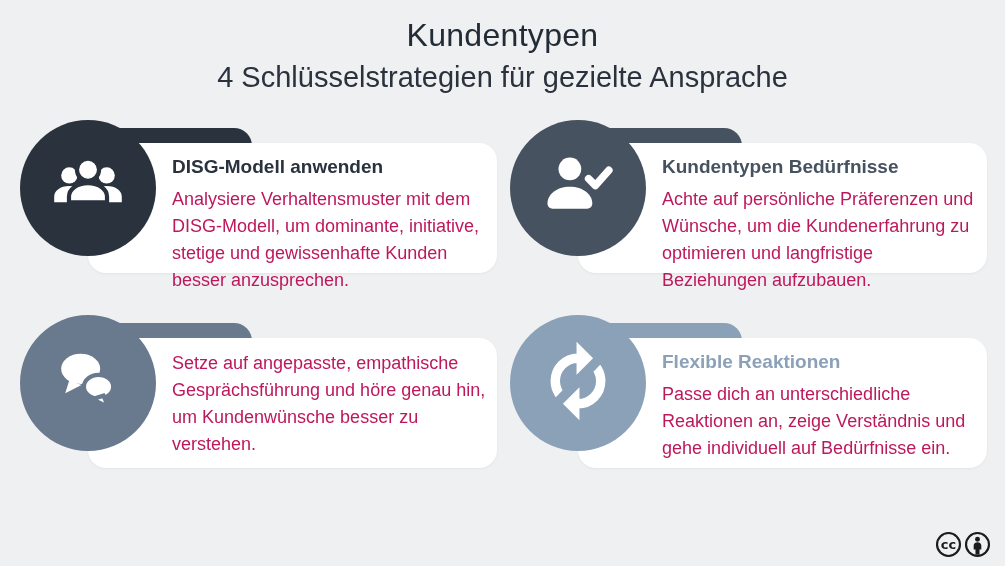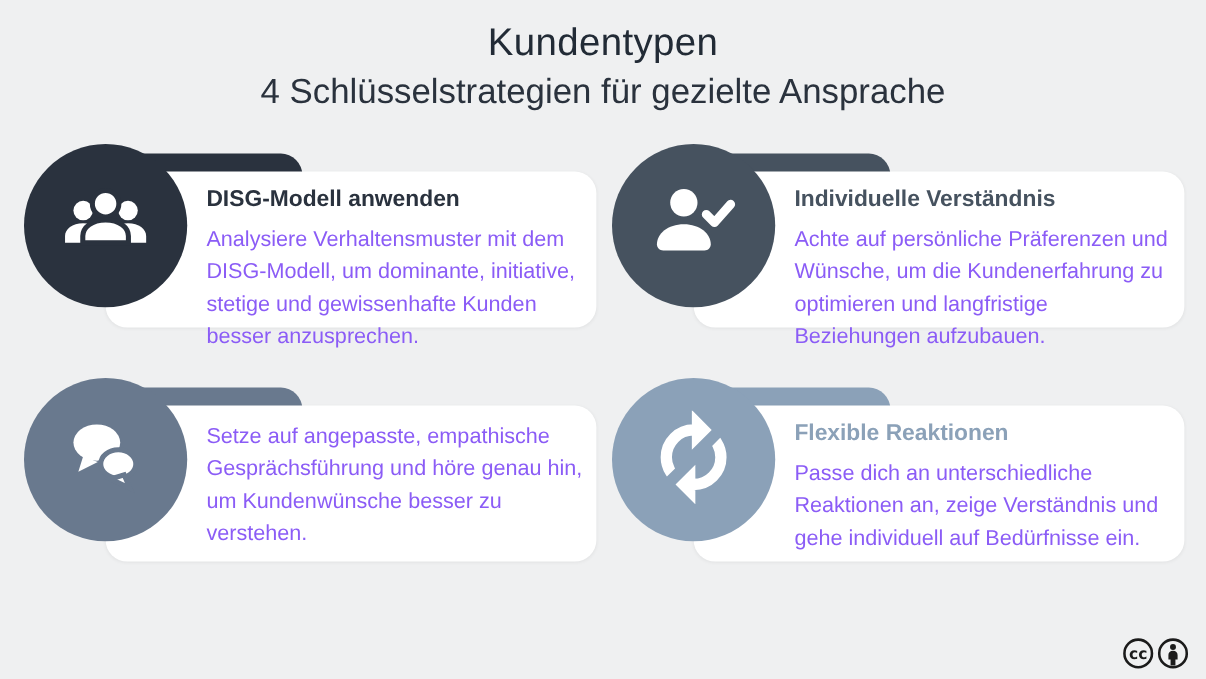--- a/index.html
+++ b/index.html
@@ -58,21 +58,21 @@
     margin: 0 0 7px;
     font-size: 19px;
     line-height: 24px;
     font-weight: 700;
     color: var(--accent);
   }
   .card p {
     margin: 0;
     font-size: 18px;
     line-height: 27px;
-    color: #8b5cf6;
+    color: #be185d;
   }
   .cc-badges {
     position: absolute; right: 14px; bottom: 8px;
     display: flex; gap: 2px;
     color: #1b1b1b;
     margin-left: 48px;
   }
   .cc-badges svg { display: block; }
 </style>
 </head>
@@ -103,21 +103,21 @@
             <path d="M24 22.3c-7 0-11.7 3.8-11.7 8.3V34h23.4v-3.4c0-4.5-4.7-8.3-11.7-8.3z"></path>
           </g>
         </svg>
       </span>
     </div>
   </section>
 
   <section class="cell" style="left: 510px; top: 120px; --accent: #46525f;">
     <div class="tab"></div>
     <div class="card">
-      <h3>Individuelle Verständnis</h3>
+      <h3>Kundentypen Bedürfnisse</h3>
       <p>Achte auf persönliche Präferenzen und Wünsche, um die Kundenerfahrung zu optimieren und langfristige Beziehungen aufzubauen.</p>
     </div>
     <div class="circle">
       <span>
         <svg width="78" height="78" viewBox="0 0 48 48" fill="currentColor">
           <circle cx="19" cy="13.5" r="7"></circle>
           <path d="M19 24.5c-8.2 0-13.8 4.8-13.8 10.3 0 1.8 1.4 3.2 3.2 3.2h21.2c1.8 0 3.2-1.4 3.2-3.2 0-5.5-5.6-10.3-13.8-10.3z"></path>
           <path d="M30.5 19.5l4.2 4.2 8.3-9.4" fill="none" stroke="currentColor" stroke-width="4.6" stroke-linecap="round" stroke-linejoin="round"></path>
         </svg>
       </span>

